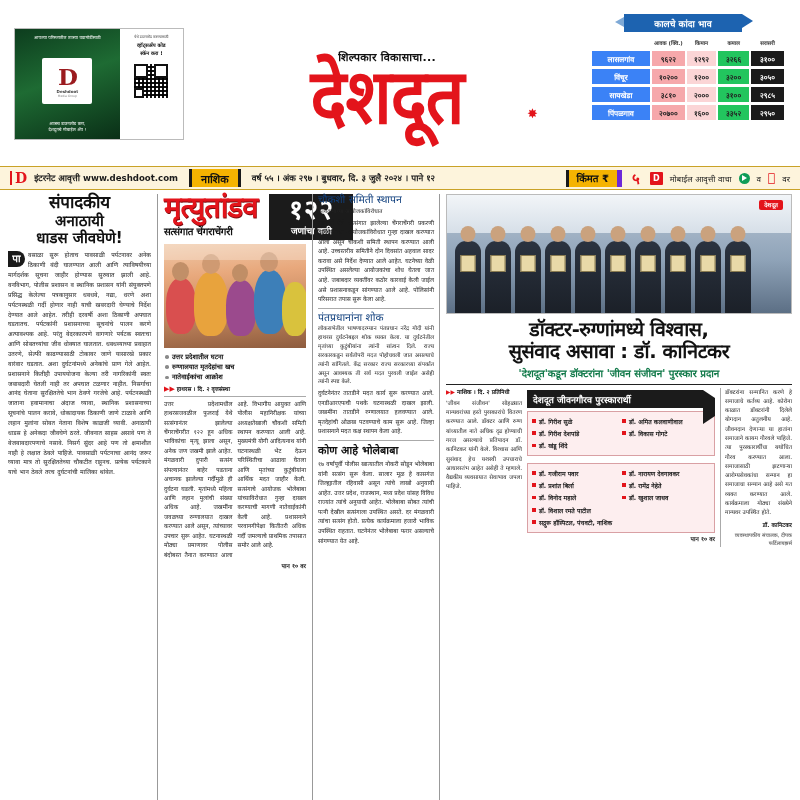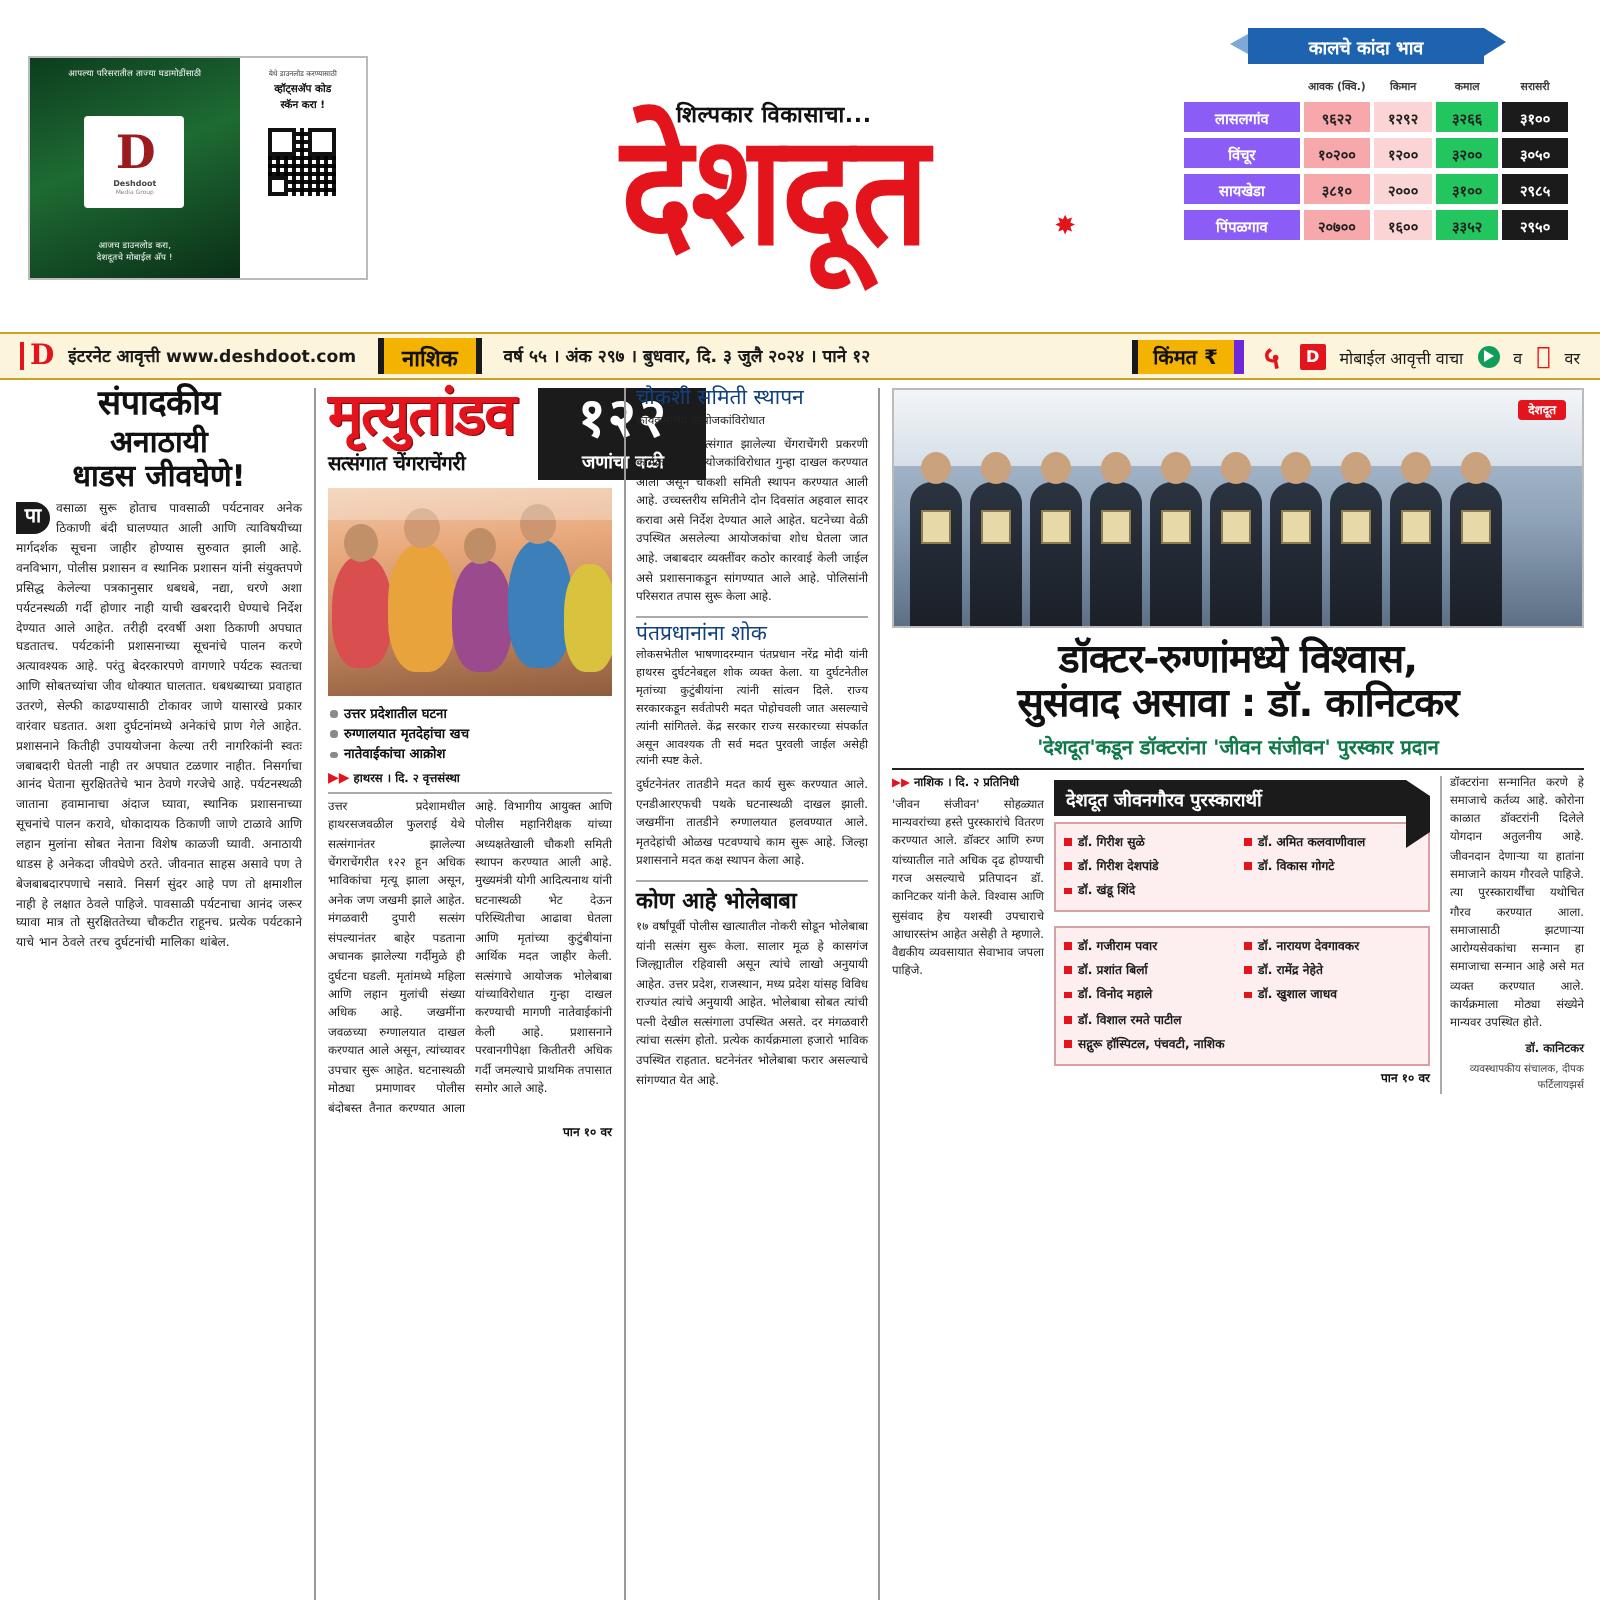--- a/index.html
+++ b/index.html
@@ -81,21 +81,21 @@
   }
   .onion-title::before {
     content: ''; position: absolute; left: -9px; top: 3px;
     border-right: 9px solid #7ea9d6; border-top: 5px solid transparent; border-bottom: 5px solid transparent;
   }
   table.onion-tbl { border-collapse: separate; border-spacing: 2px 3px; width: 100%; }
   table.onion-tbl th {
     font-size: 5.4px; color: #3b3b3b; font-weight: bold; padding: 0 0 1px 0; text-align: center;
   }
   table.onion-tbl td { text-align: center; font-size: 7.3px; font-weight: bold; padding: 2.5px 1px; }
-  td.c-name { background: #8b5cf6; color: #fff; font-size: 8px; width: 60px; }
+  td.c-name { background: #3b82f6; color: #fff; font-size: 8px; width: 60px; }
   td.c-avak { background: #f6a8ab; color: #222; width: 34px; }
   td.c-min  { background: #fbd5d6; color: #222; width: 30px; }
   td.c-max  { background: #22c55e; color: #222; width: 32px; }
   td.c-sadha{ background: #1b1b1b; color: #fff; width: 34px; }
 
   
   .infobar {
     height: 24px; background: #fdf4dc; border-top: 1.5px solid #c9a227; border-bottom: 1.5px solid #c9a227;
     display: flex; align-items: center; padding: 0 10px; gap: 7px; font-size: 8.6px; color: #1a1a1a;
   }

